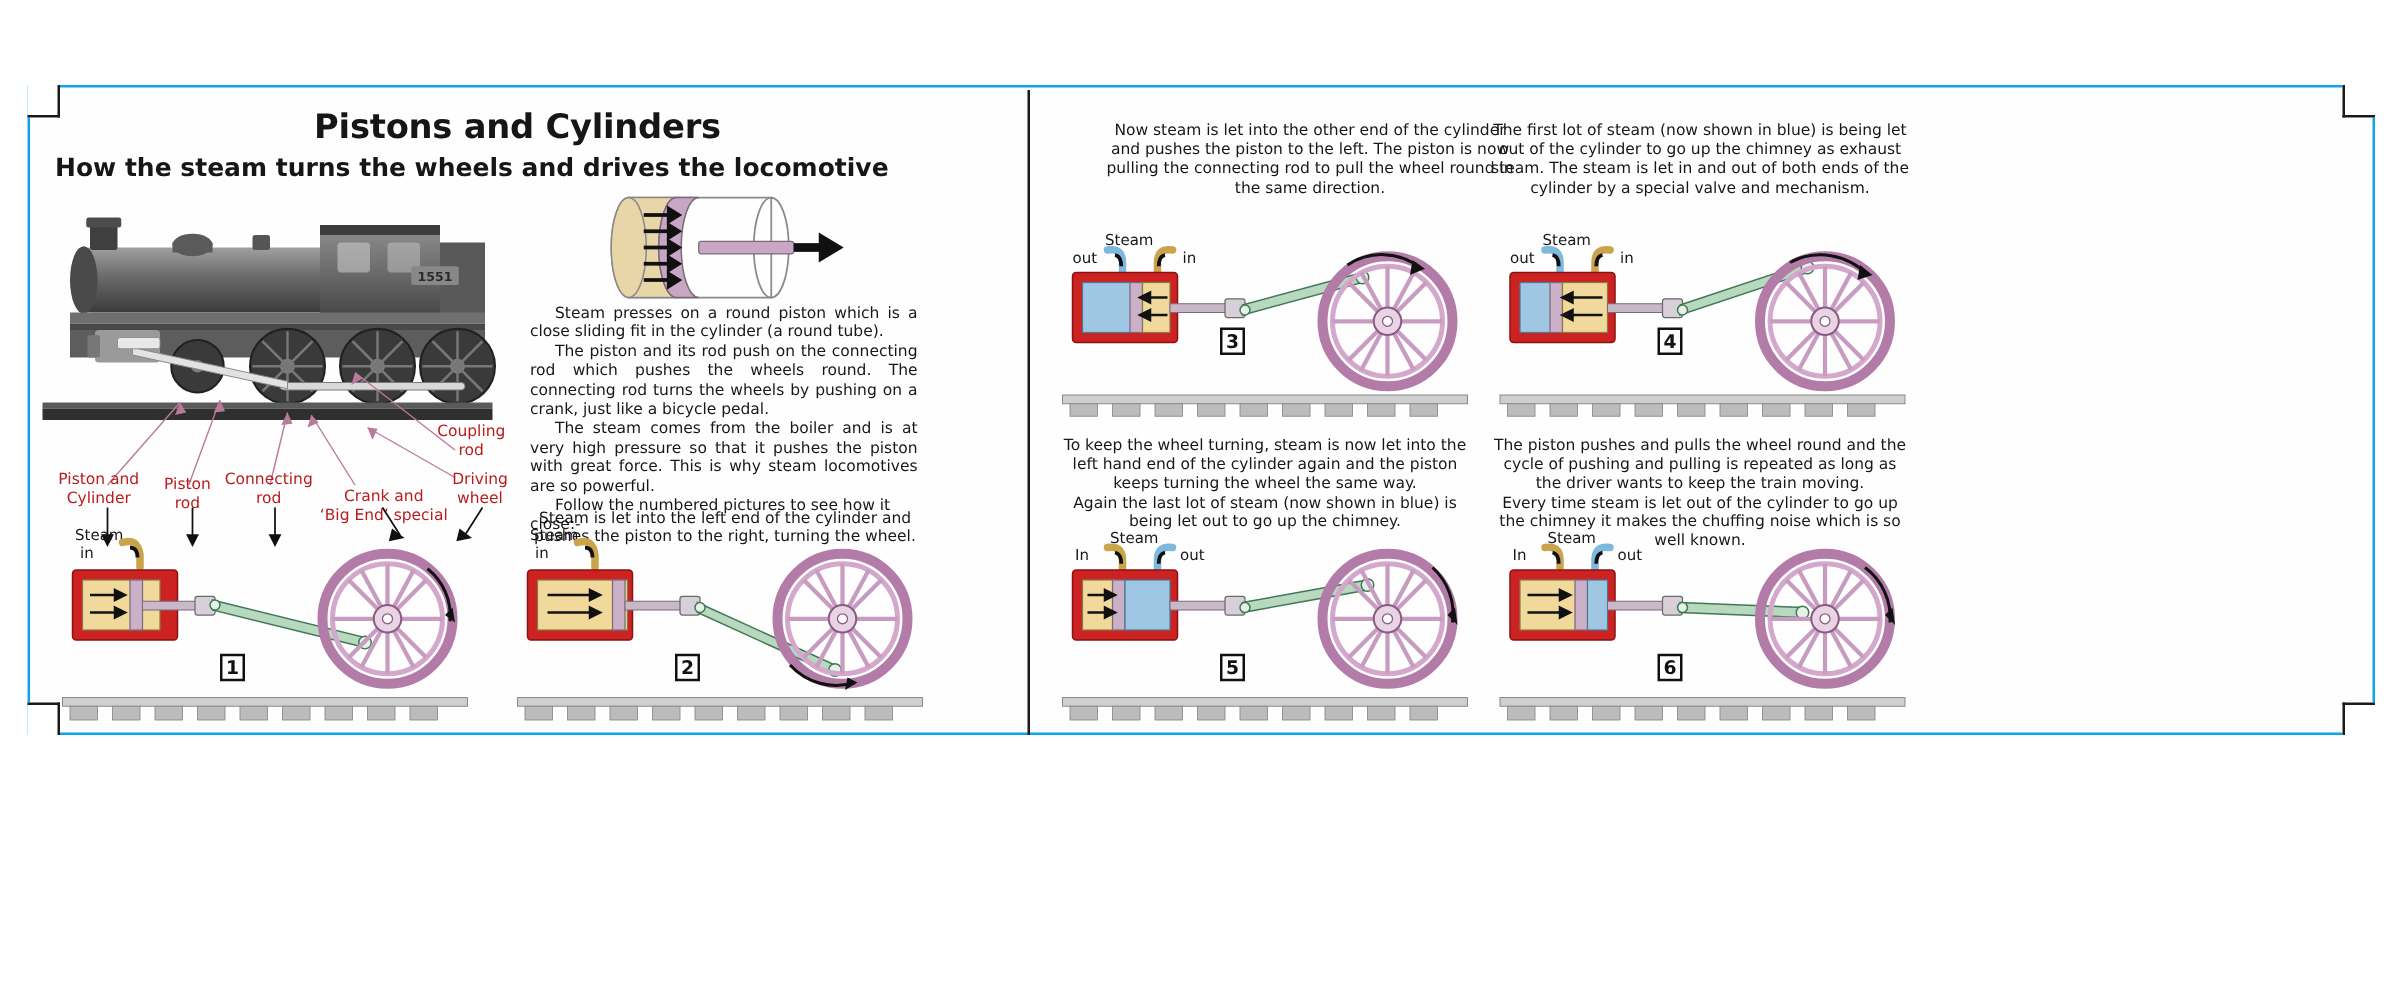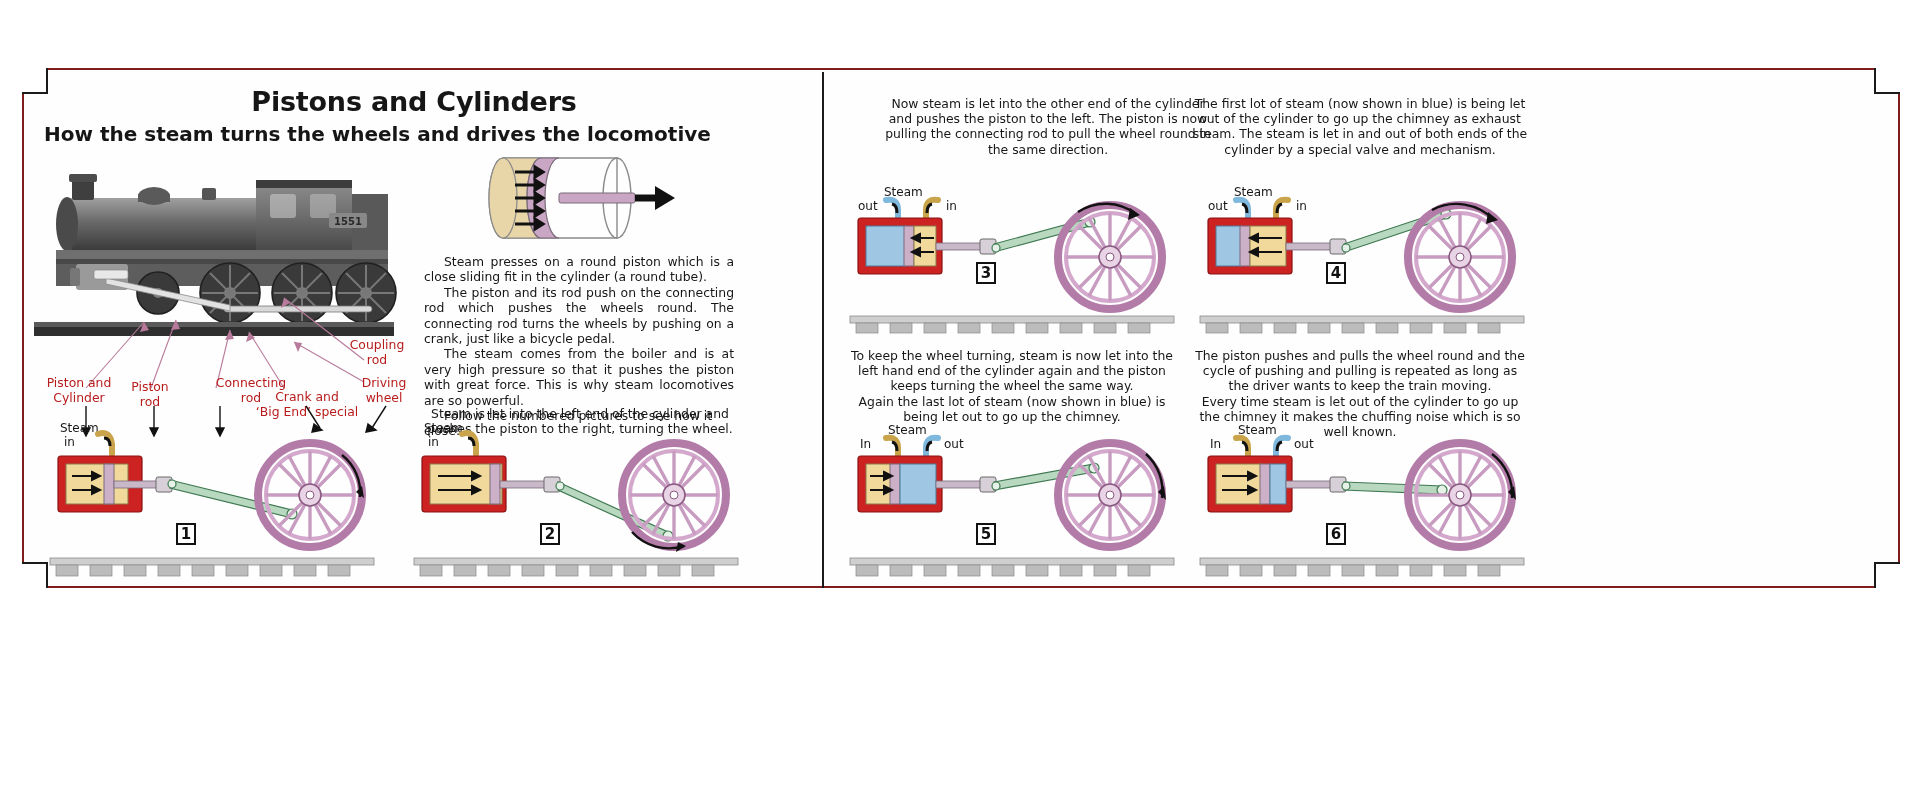--- a/index.html
+++ b/index.html
@@ -8,21 +8,21 @@
     background: #ffffff;
     font-family: "DejaVu Sans", "Liberation Sans", sans-serif;
     overflow: hidden;
     position: relative;
   }
   .poster {
     position: absolute;
     left: 22px; top: 68px;
     width: 1878px; height: 520px;
     background: #fefefe;
-    border: 2px solid #7f1d1d;
+    border: 2px solid #0ea5e9;
     border-radius: 0;
   }
   
   .notch { position: absolute; width: 26px; height: 26px; background: #ffffff; }
   .notch.tl { left: -2px; top: -2px; border-right: 2px solid #1a1a1a; border-bottom: 2px solid #1a1a1a; }
   .notch.tr { right: -2px; top: -2px; border-left: 2px solid #1a1a1a; border-bottom: 2px solid #1a1a1a; }
   .notch.bl { left: -2px; bottom: -2px; border-right: 2px solid #1a1a1a; border-top: 2px solid #1a1a1a; }
   .notch.br { right: -2px; bottom: -2px; border-left: 2px solid #1a1a1a; border-top: 2px solid #1a1a1a; }
 
   .vdivider { position: absolute; left: 798px; top: 2px; width: 2px; height: 516px; background: #1a1a1a; }
@@ -177,21 +177,21 @@
             <polygon points="56,54 64,59 56,64" fill="#111"></polygon>
           <line x1="36" y1="72" x2="56" y2="72"></line>
             <polygon points="56,67 64,72 56,77" fill="#111"></polygon>
         </g>
       </g>
       <line x1="156" y1="46" x2="178" y2="46" stroke="#111" stroke-width="7"></line>
       <polygon points="176,34 196,46 176,58" fill="#111"></polygon>
     </svg>
   </div>
 
-  <div class="bodytext" style="left:400px; top:184px; width:310px;">
+  <div class="bodytext" style="left:400px; top:172px; width:310px;">
     <p>Steam presses on a round piston which is a close sliding fit in the cylinder (a round tube).</p>
     <p>The piston and its rod push on the connecting rod which pushes the wheels round.  The connecting rod turns the wheels by pushing on a crank, just like a bicycle pedal.</p>
     <p>The steam comes from the boiler and is at very high pressure so that it pushes the piston with great force.  This is why steam locomotives are so powerful.</p>
     <p style="text-align:left;">Follow the numbered pictures to see how it close:-</p>
   </div>
 
   <svg class="panel" style="left:10px; top:200px;" width="400" height="130" viewBox="0 0 400 130">
     <g stroke="#b87a9a" stroke-width="1.1" fill="none">
       <path d="M52 118 L110 52"></path>
       <path d="M117 118 L142 50"></path>
@@ -216,21 +216,21 @@
   </div>
 
   <div class="lbl" style="left:14px; top:306px; width:82px;">
     <span>Piston and</span><br>
     <span>Cylinder</span>
   </div>
   <div class="lbl" style="left:96px; top:310px; width:60px;text-align:center;">
     <span>Piston</span><br>
     <span>rod</span>
   </div>
-  <div class="lbl" style="left:152px; top:306px; width:78px;margin-left:36px;">
+  <div class="lbl" style="left:152px; top:306px; width:78px;">
     <span>Connecting</span><br>
     <span>rod</span>
   </div>
   <div class="lbl" style="left:228px; top:320px; width:110px;">
     <span>Crank and</span><br>
     <span>‘Big End’ special</span>
   </div>
   <div class="lbl" style="left:330px; top:306px; width:60px;">
     <span>Driving</span><br>
     <span>wheel</span>

